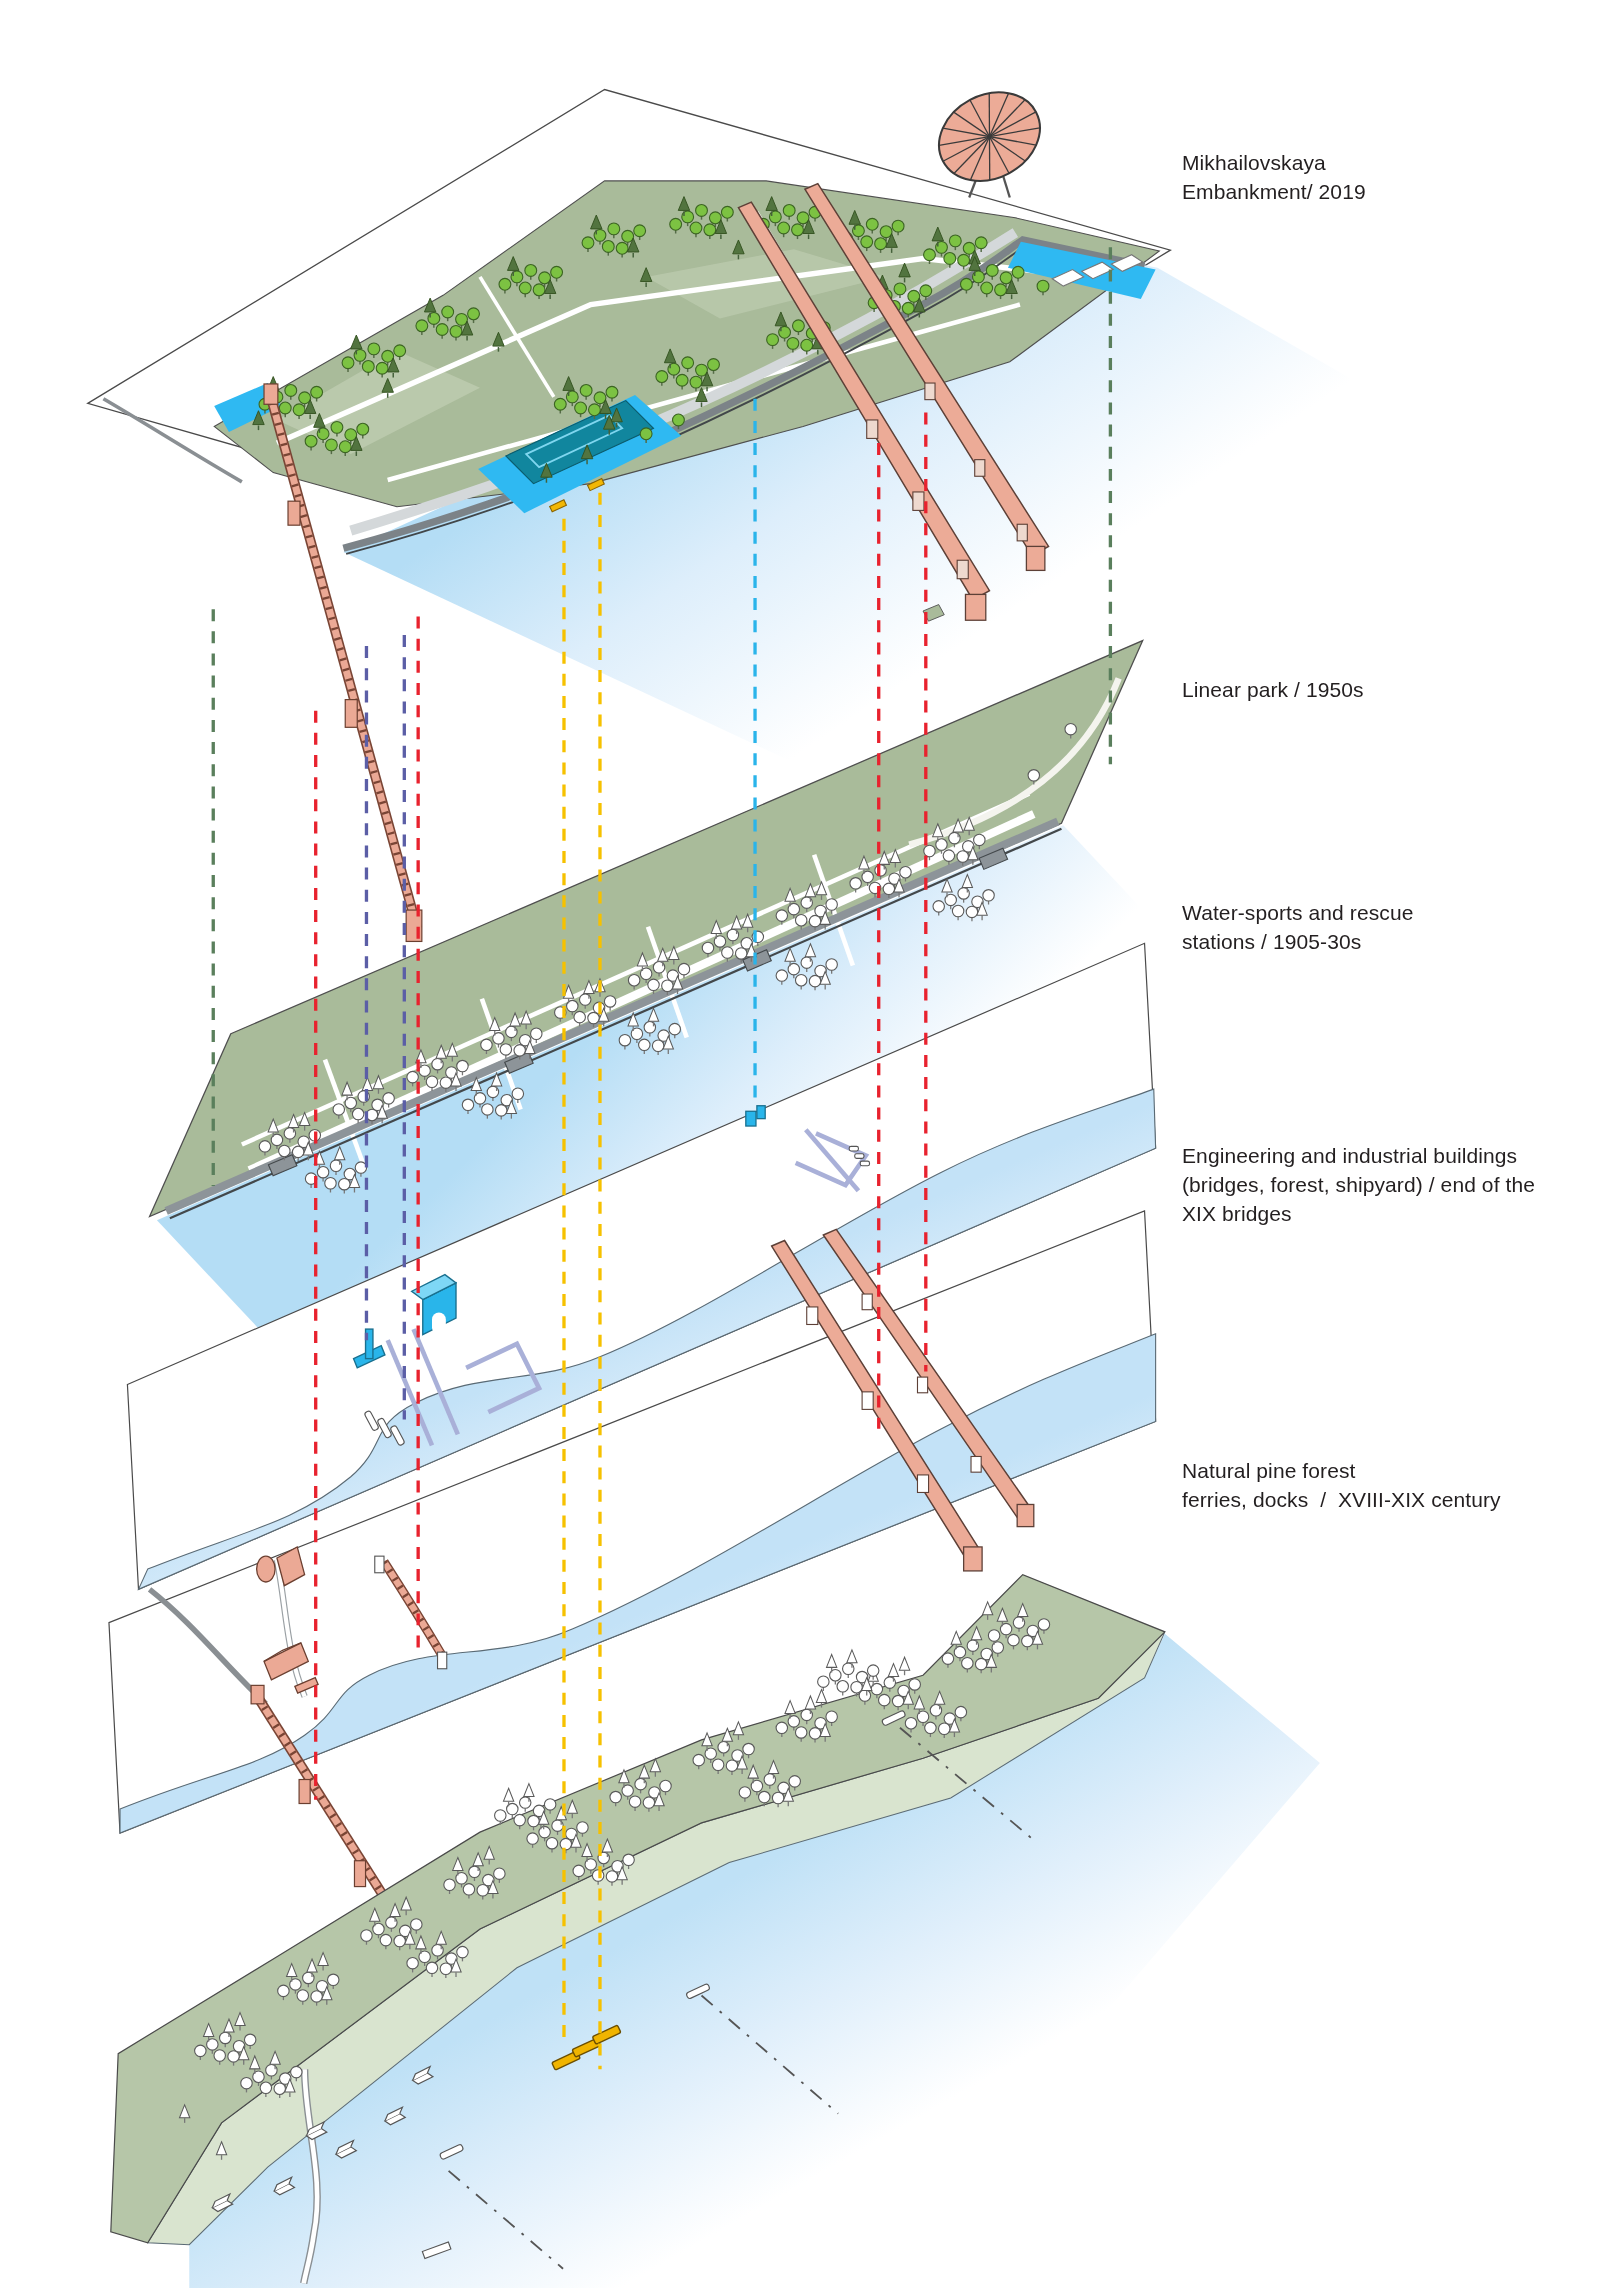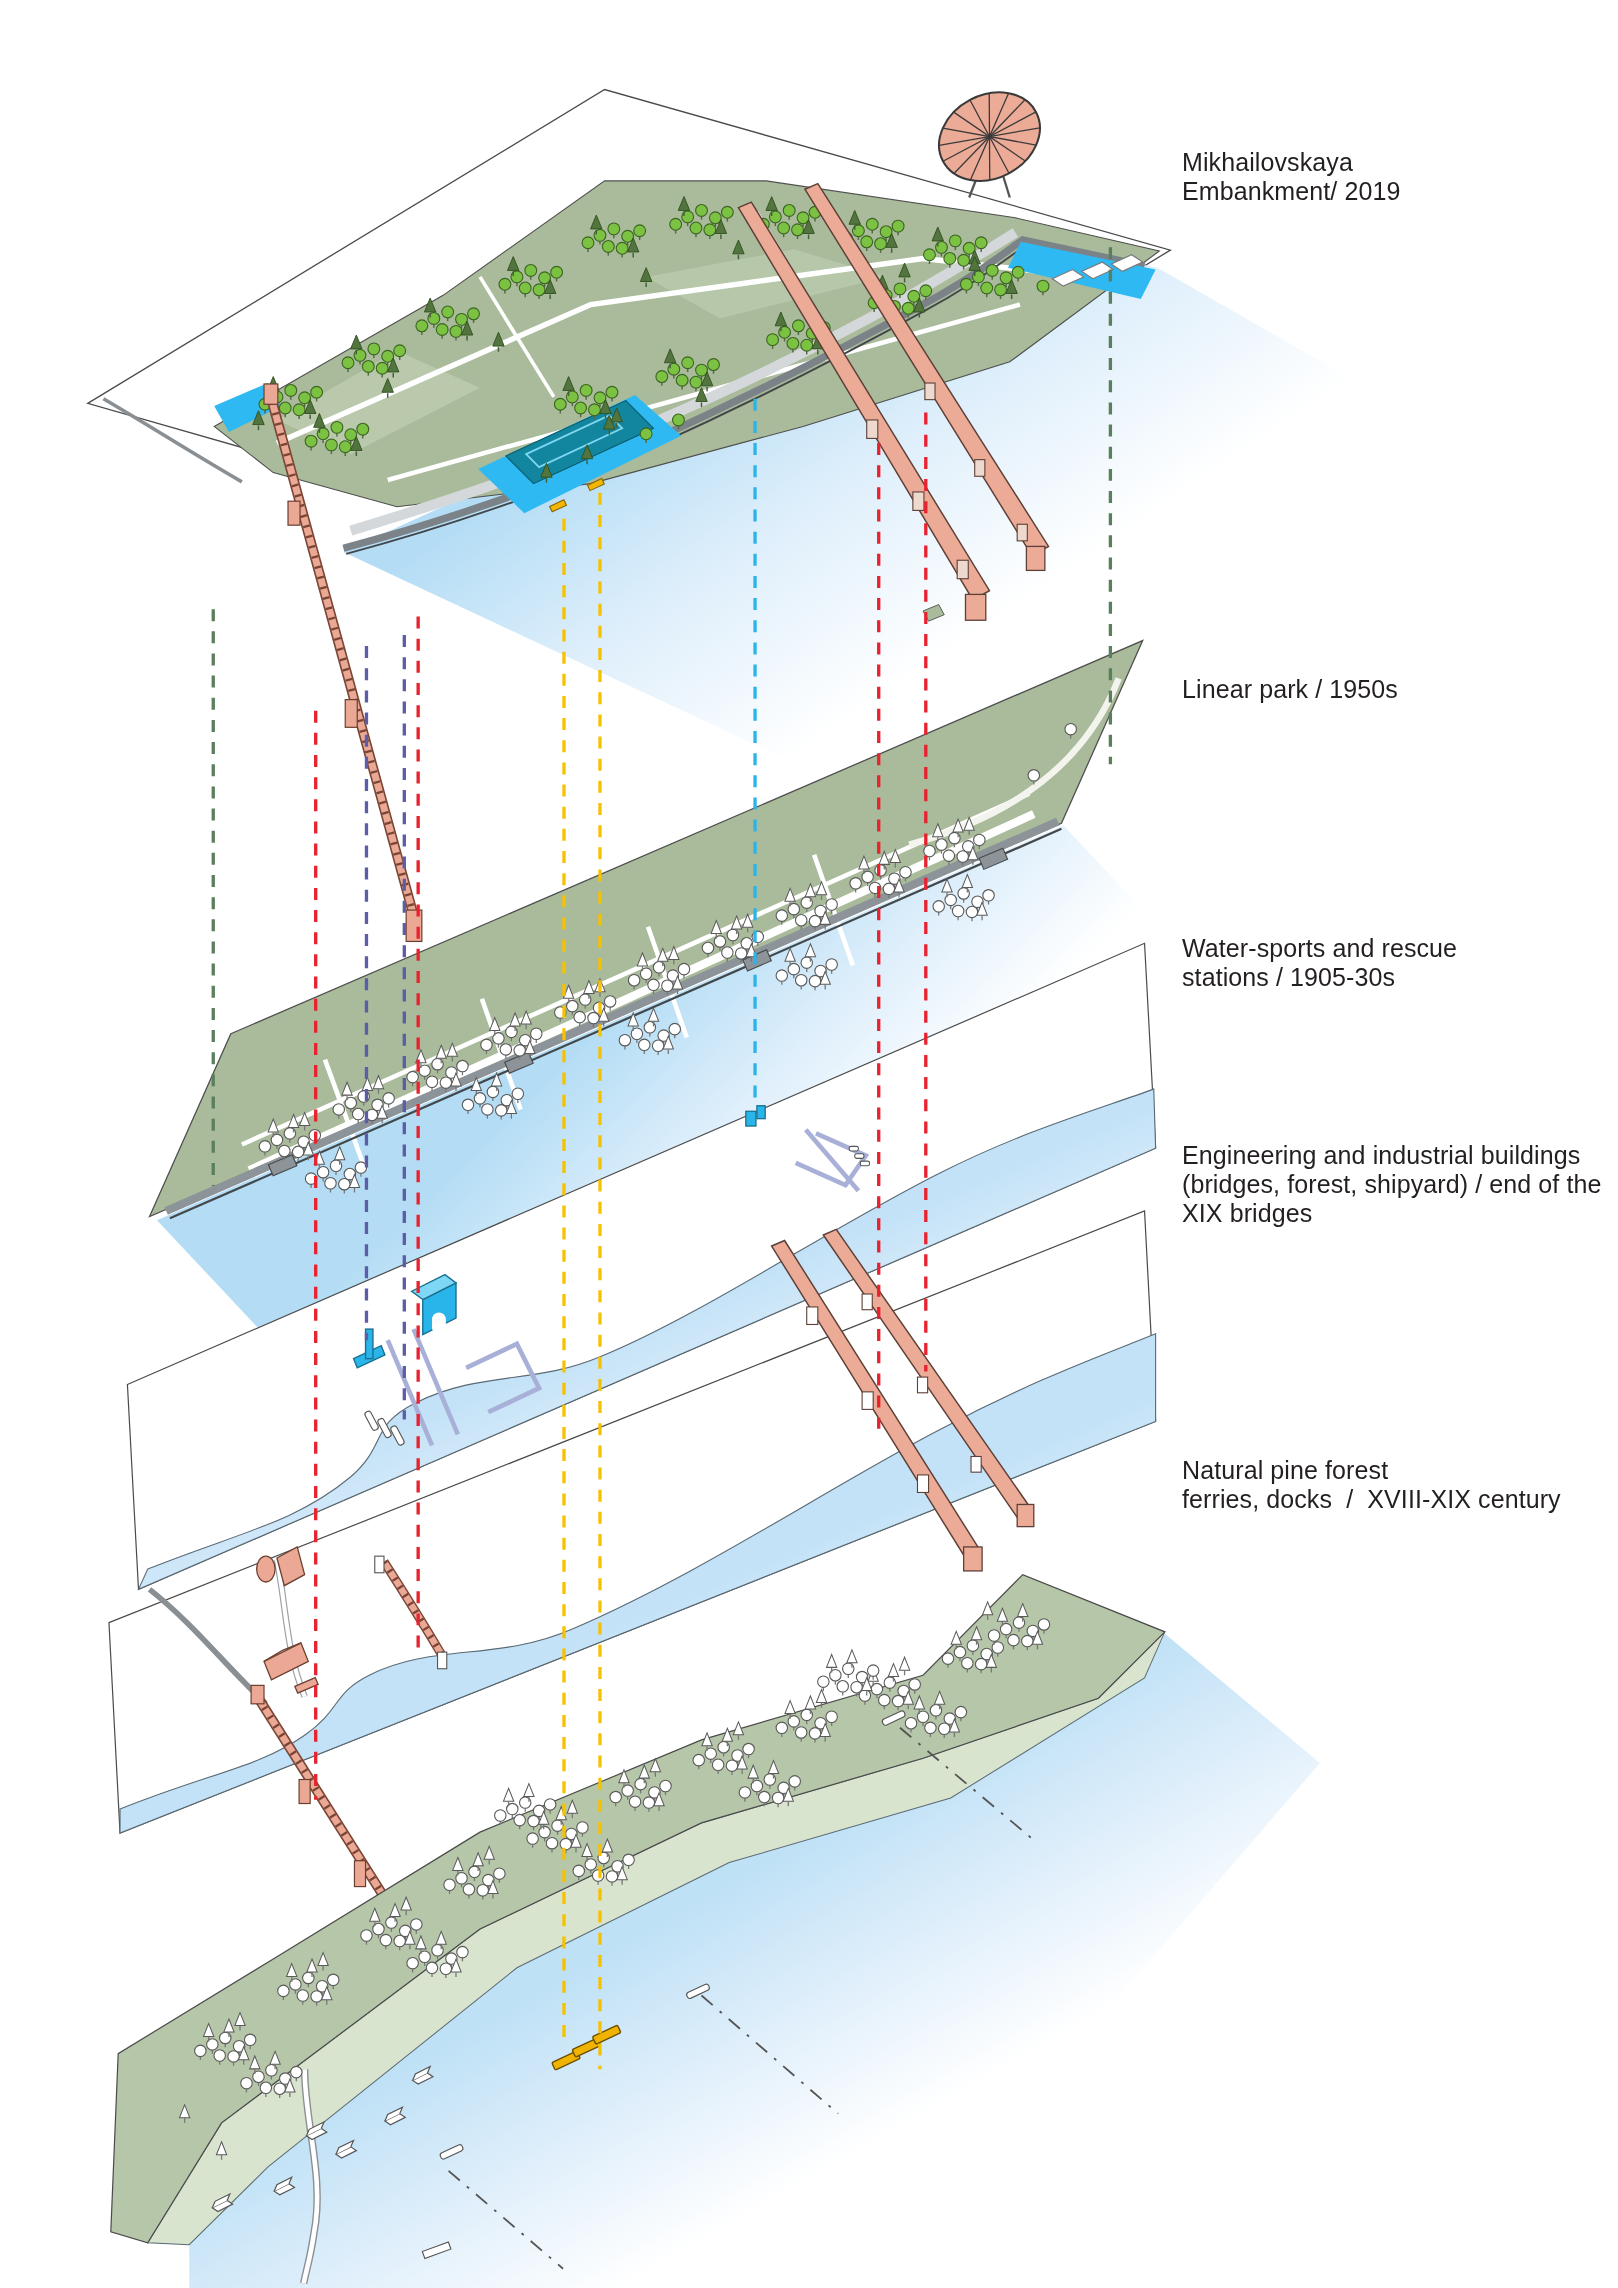--- a/index.html
+++ b/index.html
@@ -1,19 +1,19 @@
 <!DOCTYPE html>
 <html style="font-size:14.8px"><head>
 <meta charset="utf-8">
 <style>
   html,body{margin:0;padding:0;background:#ffffff;}
   body{width:1619px;height:2289px;position:relative;overflow:hidden;
        font-family:"Liberation Sans", sans-serif;}
   #scene{position:absolute;left:0;top:0;width:1619px;height:2289px;}
-  .layer-label{position:absolute;left:1182px;color:#231f20;font-size:25px;
+  .layer-label{position:absolute;left:1182px;color:#231f20;font-size:21px;
        line-height:29px;letter-spacing:0.1px;}
   .layer-label div{white-space:pre;}
 </style>
 </head>
 <body>
 
 <svg id="scene" viewBox="0 0 1754 2480" xmlns="http://www.w3.org/2000/svg">
   <defs>
     <linearGradient id="g1" gradientUnits="userSpaceOnUse" x1="720" y1="420" x2="950" y2="760">
       <stop offset="0" stop-color="#b4ddf5"></stop>
@@ -408,21 +408,21 @@
   </g>
 </svg>
 
 <div class="layer-label" style="top:148px">
   <div>Mikhailovskaya</div>
   <div>Embankment/ 2019</div>
 </div>
 <div class="layer-label" style="top:675px">
   <div>Linear park / 1950s</div>
 </div>
-<div class="layer-label" style="top:934px">
+<div class="layer-label" style="top:898px">
   <div>Water-sports and rescue</div>
   <div>stations / 1905-30s</div>
 </div>
 <div class="layer-label" style="top:1141px">
   <div>Engineering and industrial buildings</div>
   <div>(bridges, forest, shipyard) / end of the</div>
   <div>XIX bridges</div>
 </div>
 <div class="layer-label" style="top:1456px">
   <div>Natural pine forest</div>

